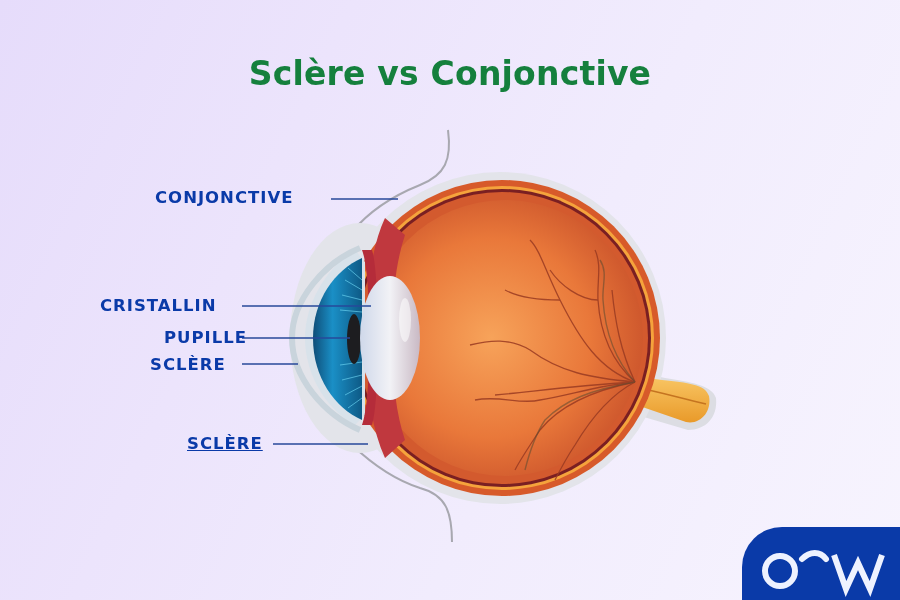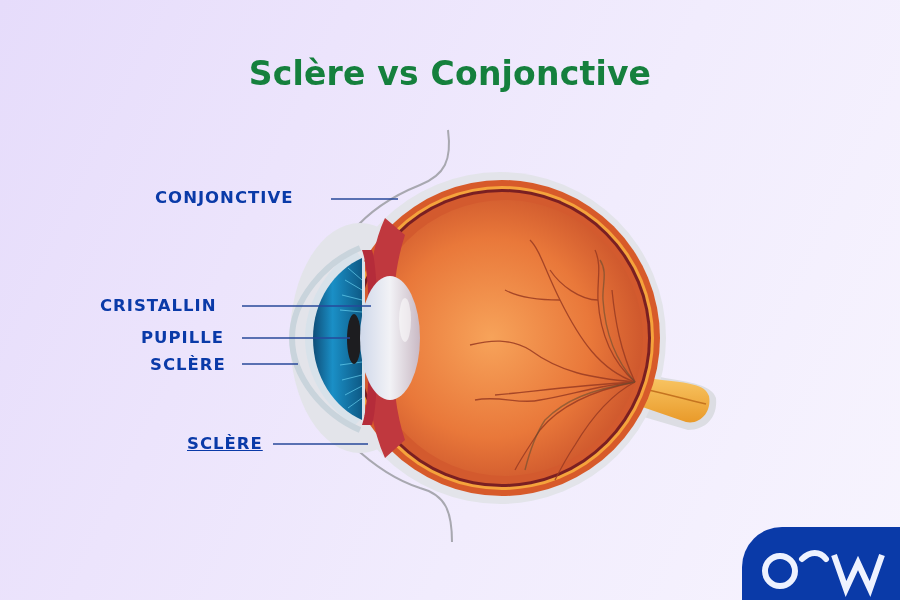--- a/index.html
+++ b/index.html
@@ -111,21 +111,21 @@
     <line x1="331" y1="199" x2="398" y2="199"></line>
     <line x1="242" y1="306" x2="371" y2="306"></line>
     <line x1="242" y1="338" x2="350" y2="338"></line>
     <line x1="242" y1="364" x2="298" y2="364"></line>
     <line x1="273" y1="444" x2="368" y2="444"></line>
   </g>
 </svg>
 
 <div class="label" style="left:155px; top:188px;">CONJONCTIVE</div>
 <div class="label" style="left:100px; top:296px;">CRISTALLIN</div>
-<div class="label" style="left:141px; top:328px;">PUPILLE</div>
+<div class="label" style="left:164px; top:328px;">PUPILLE</div>
 <div class="label" style="left:150px; top:355px;">SCLÈRE</div>
 <div class="label" style="left:187px; top:434px;text-decoration:underline;">SCLÈRE</div>
 
 <div class="logo">
   <svg width="140" height="70" viewBox="0 0 140 70" style="position:absolute;left:14px;top:6px">
     <circle cx="24" cy="38" r="15" fill="none" stroke="#eef2ff" stroke-width="6"></circle>
     <path d="M46 26 C54 18 64 18 70 26" fill="none" stroke="#eef2ff" stroke-width="6" stroke-linecap="round"></path>
     <path d="M78 22 L90 56 L102 30 L114 56 L126 22" fill="none" stroke="#eef2ff" stroke-width="6" stroke-linejoin="miter"></path>
   </svg>
 </div>

